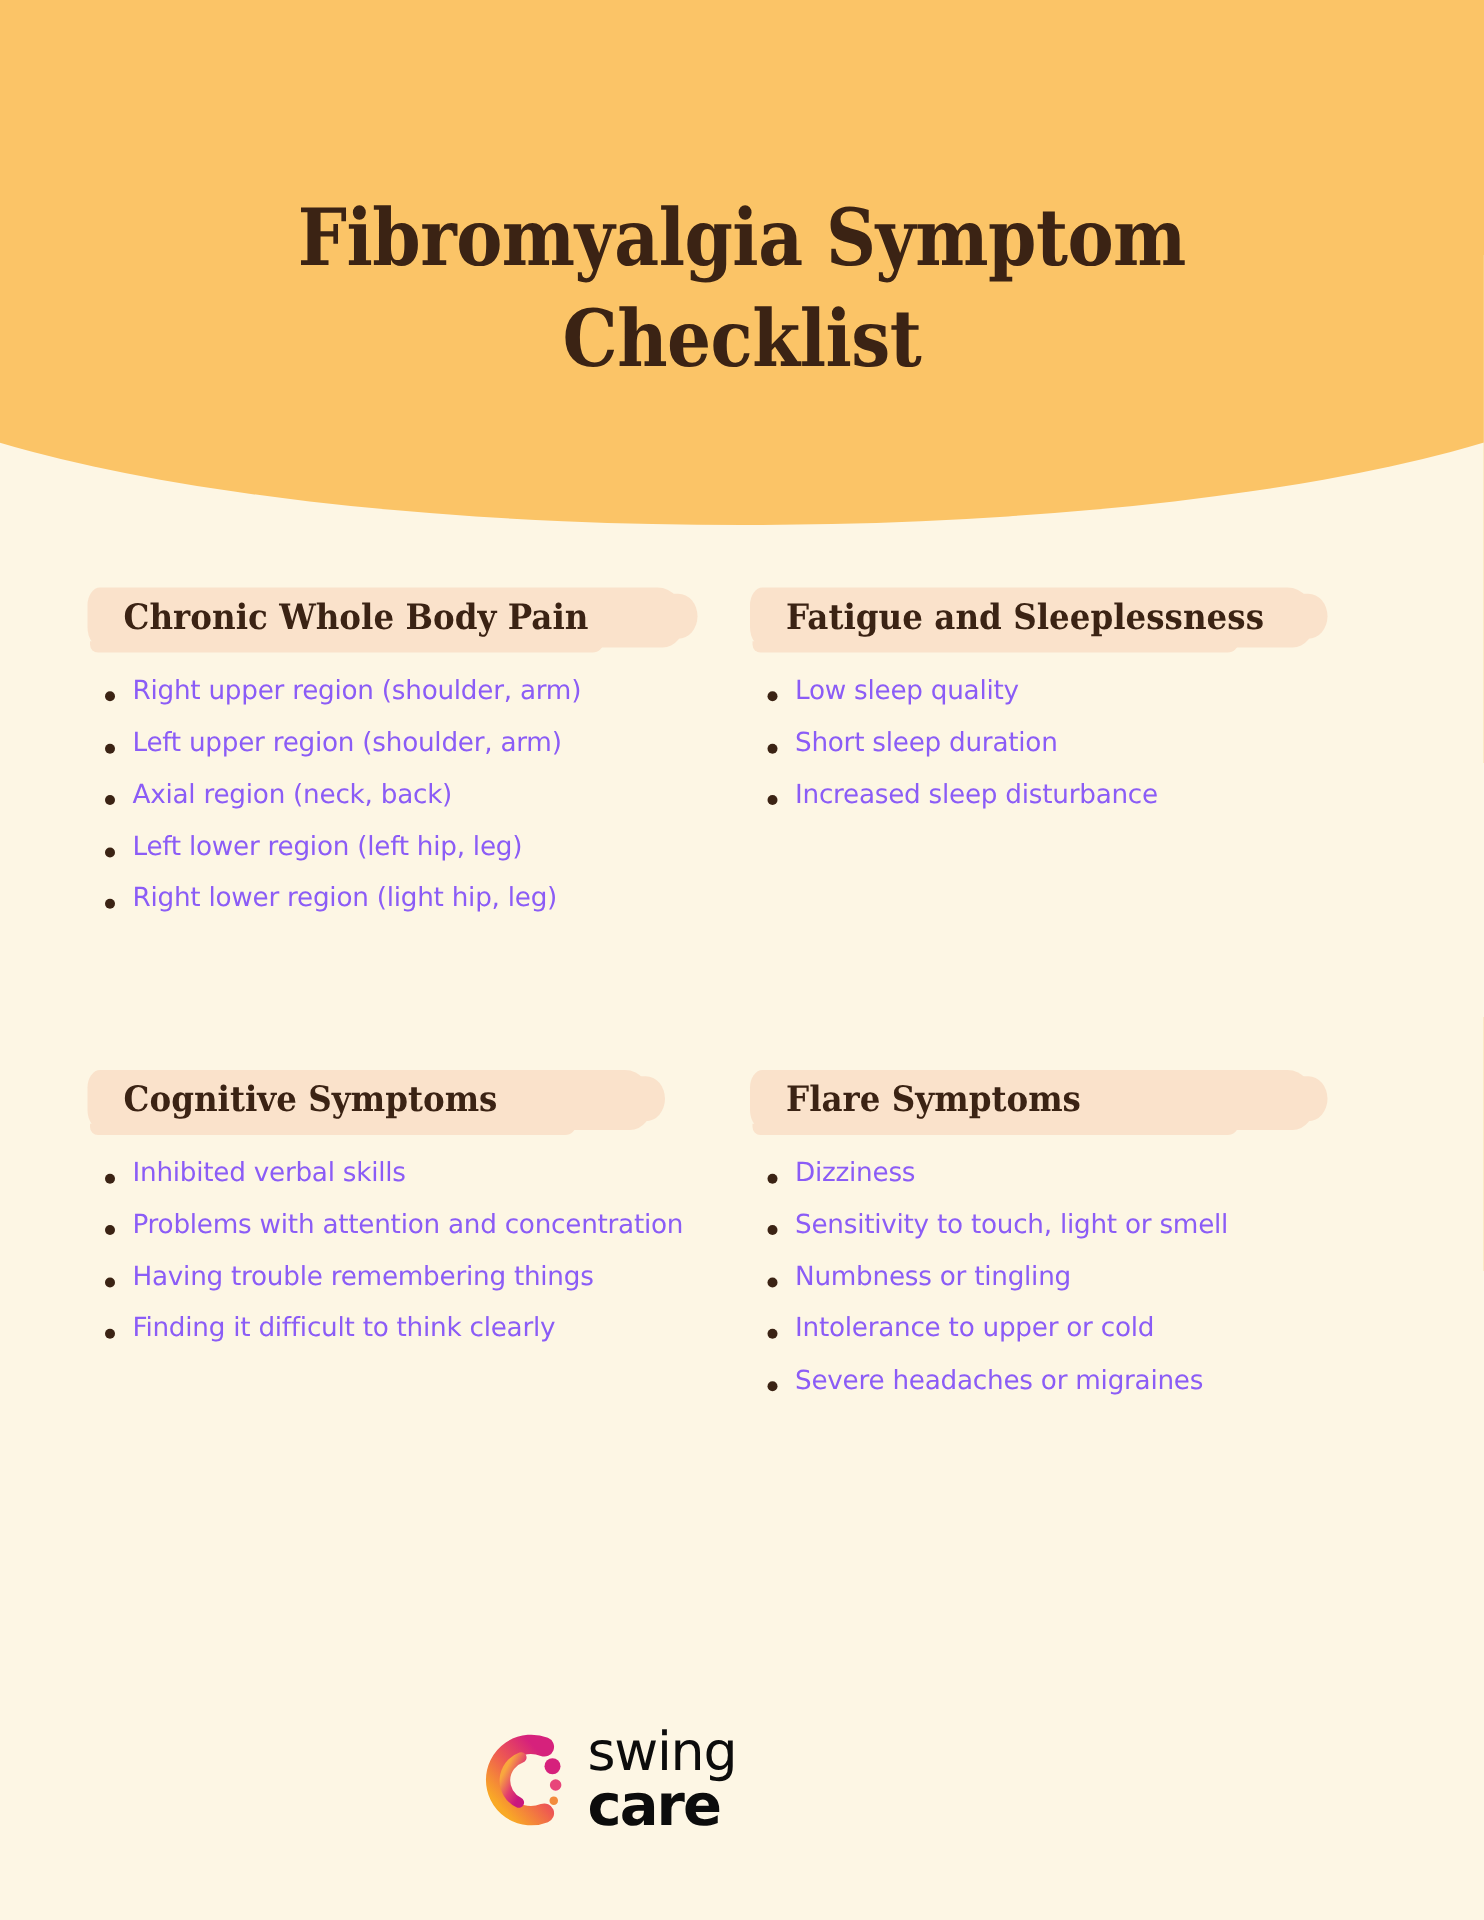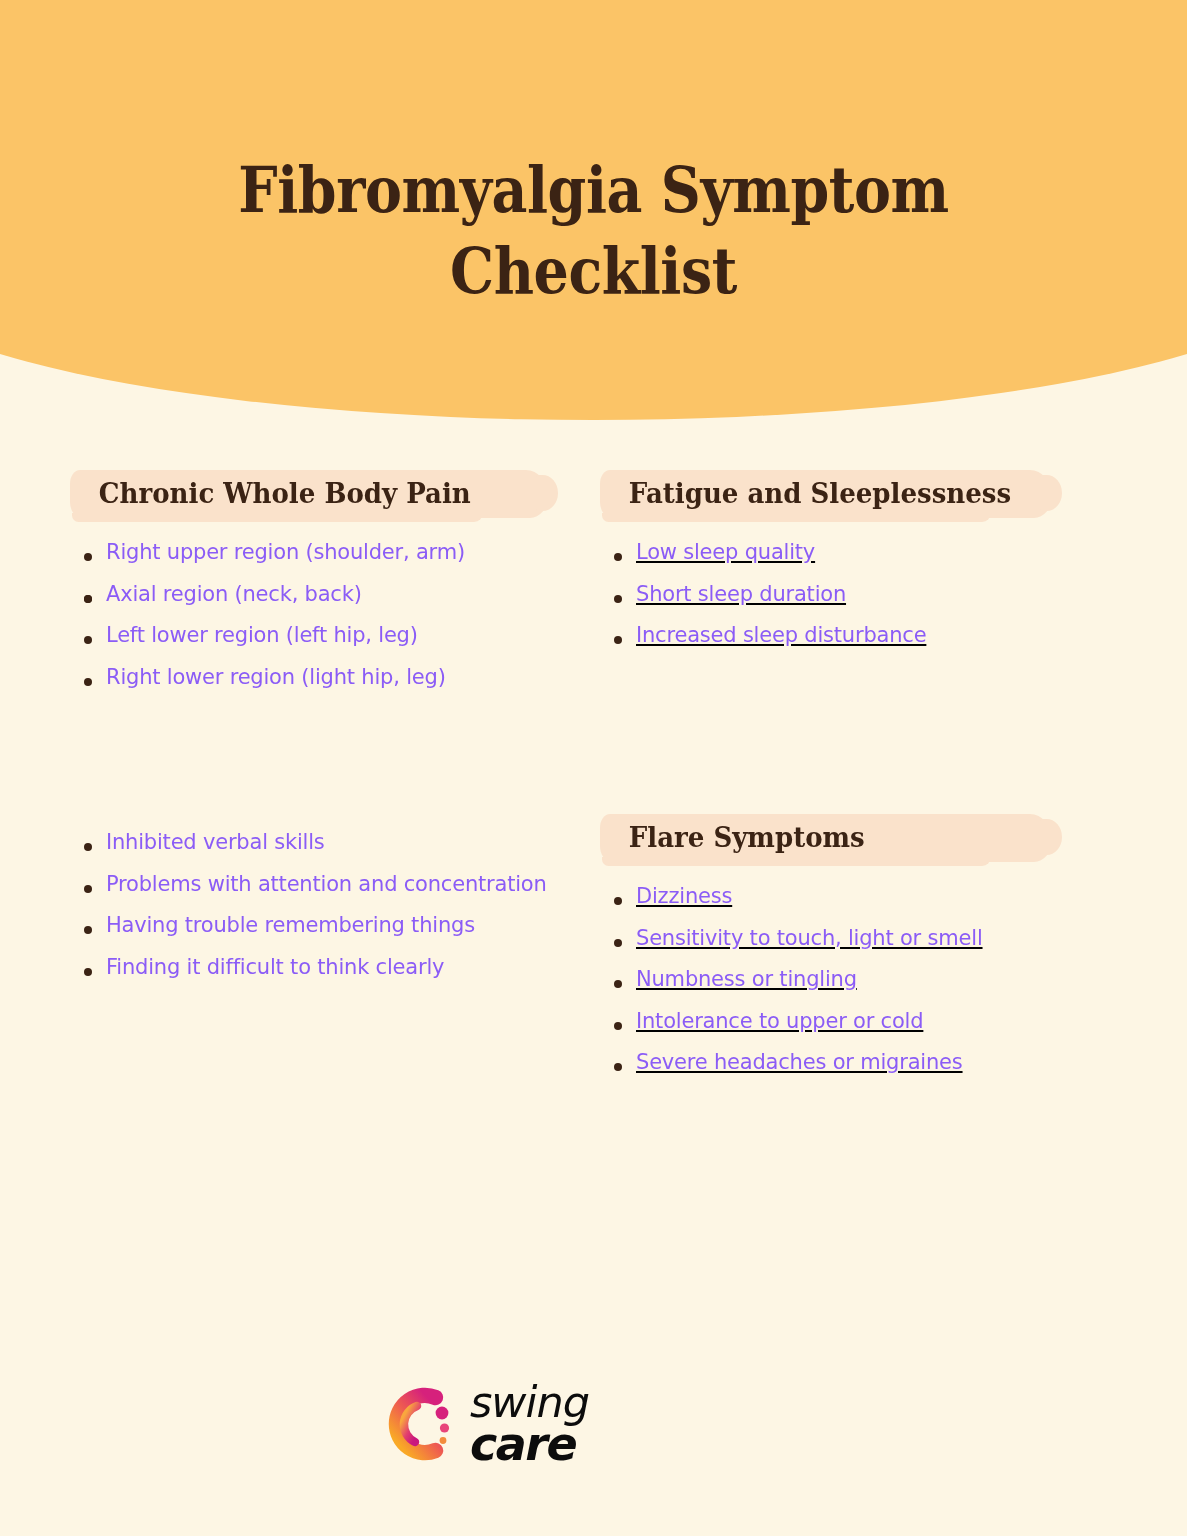--- a/index.html
+++ b/index.html
@@ -142,34 +142,33 @@
   ul.symptom-list li .bullet-dot {
     position: absolute;
     left: 14px;
     top: 17px;
     width: 8px;
     height: 8px;
     border-radius: 50%;
     background: #3B2314;
   }
   .list-pad-left  { padding-left: 26px; }
-  .list-pad-right { padding-left: 26px; text-decoration: underline; }
+  .list-pad-right { padding-left: 26px; }
 
   .row-gap { height: 112px; }
 
   
   #footer-logo {
     position: absolute;
     left: 0;
     top: 1380px;
     width: 962px;
     display: flex;
     justify-content: center;
     align-items: center;
-    font-style: italic;
   }
   .logo-inner {
     display: flex;
     align-items: center;
     gap: 9px;
   }
   .logo-mark {
     position: relative;
     width: 88px;
     height: 88px;
@@ -207,21 +206,21 @@
 
   <div class="section-row">
 
     <div class="col col-left">
       <div class="heading-wrap">
         <div class="hl-brush hl-w1"></div>
         <span class="heading-text">Chronic Whole Body Pain</span>
       </div>
       <ul class="symptom-list list-pad-left">
         <li><span class="bullet-dot"></span><span>Right upper region (shoulder, arm)</span></li>
-        <li><span class="bullet-dot"></span></li>
+        <li><span class="bullet-dot"></span><span>Left upper region (shoulder, arm)</span></li>
         <li><span class="bullet-dot"></span><span>Axial region (neck, back)</span></li>
         <li><span class="bullet-dot"></span><span>Left lower region (left hip, leg)</span></li>
         <li><span class="bullet-dot"></span><span>Right lower region (light hip, leg)</span></li>
       </ul>
     </div>
 
     <div class="col col-right">
       <div class="heading-wrap">
         <div class="hl-brush hl-w2"></div>
         <span class="heading-text">Fatigue and Sleeplessness</span>
@@ -233,20 +232,24 @@
       </ul>
     </div>
 
   </div>
 
   <div class="row-gap"></div>
 
   <div class="section-row">
 
     <div class="col col-left">
+      <div class="heading-wrap">
+        <div class="hl-brush hl-w3"></div>
+        <span class="heading-text">Cognitive Symptoms</span>
+      </div>
       <ul class="symptom-list list-pad-left">
         <li><span class="bullet-dot"></span><span>Inhibited verbal skills</span></li>
         <li><span class="bullet-dot"></span><span>Problems with attention and concentration</span></li>
         <li><span class="bullet-dot"></span><span>Having trouble remembering things</span></li>
         <li><span class="bullet-dot"></span><span>Finding it difficult to think clearly</span></li>
       </ul>
     </div>
 
     <div class="col col-right">
       <div class="heading-wrap">

